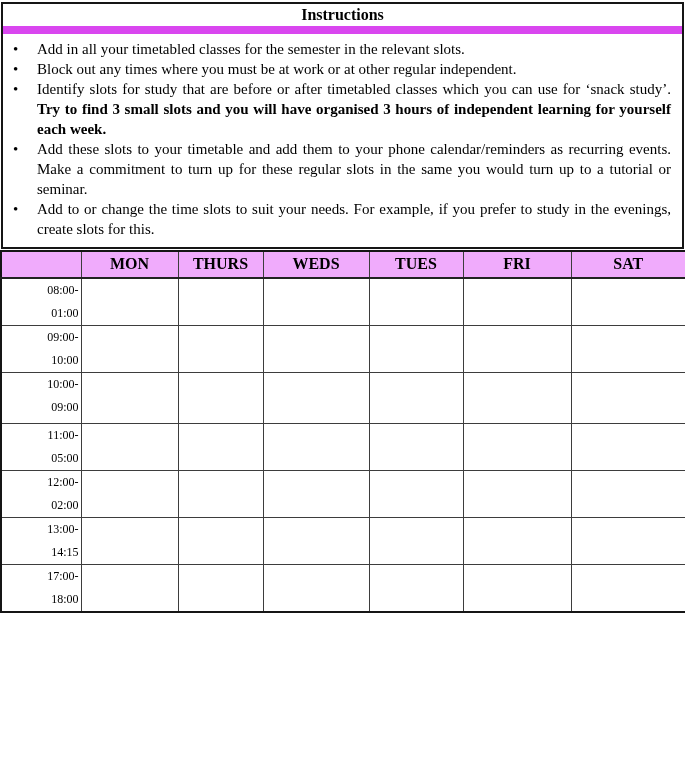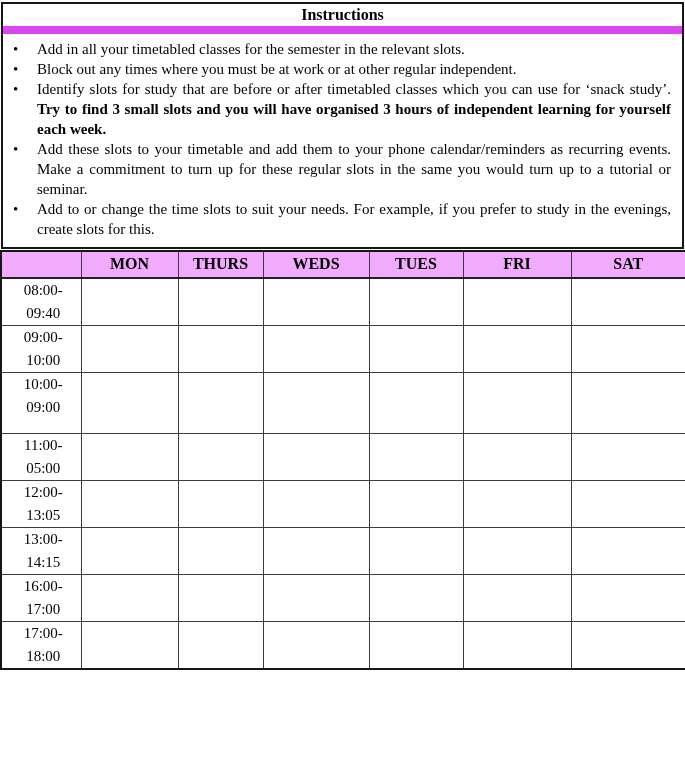--- a/index.html
+++ b/index.html
@@ -65,31 +65,31 @@
     background: #f0abfc;
     font-size: 16px;
     font-weight: bold;
     text-align: center;
     height: 22px;
     padding: 1px 0 2px 0;
     border-bottom: 2px solid #222222;
   }
   .timetable tbody th.time {
     font-weight: normal;
-    font-size: 15px;
+    font-size: 12px;
     line-height: 23px;
-    text-align: center;
+    text-align: right;
     vertical-align: top;
     padding: 0 2px 0 6px;
     background: #ffffff;
   }
   .timetable tbody td { background: #ffffff; }
   .timetable tbody tr { height: 46px; }
   .timetable tbody tr:nth-child(1)  { height: 45px; }
-  .timetable tbody tr:nth-child(3)  { height: 61px; }
+  .timetable tbody tr:nth-child(3)  { height: 51px; }
   .timetable tbody tr:nth-child(6)  { height: 45px; margin-top: 32px; }
   .timetable tbody tr:nth-child(10) { height: 62px; }
 </style>
 </head>
 <body>
 
 <div class="page">
 
   <div class="instructions-box">
     <div class="instructions-title">Instructions</div>
@@ -118,21 +118,21 @@
       <th>MON</th>
           <th>THURS</th>
           <th>WEDS</th>
           <th>TUES</th>
           <th>FRI</th>
           <th>SAT</th>
         </tr>
     </thead>
     <tbody>
         <tr>
-          <th class="time"><span>08:00-</span><br><span>09:40</span></th>
+          <th class="time"><span>08:00-</span><br><span>01:00</span></th>
           <td></td>
           <td></td>
           <td></td>
           <td></td>
           <td></td>
           <td></td>
         </tr>
         <tr>
           <th class="time"><span>09:00-</span><br><span>10:00</span></th>
           <td></td>
@@ -154,39 +154,30 @@
         <tr>
           <th class="time"><span>11:00-</span><br><span>05:00</span></th>
           <td></td>
           <td></td>
           <td></td>
           <td></td>
           <td></td>
           <td></td>
         </tr>
         <tr>
-          <th class="time"><span>12:00-</span><br><span>13:05</span></th>
+          <th class="time"><span>12:00-</span><br><span>02:00</span></th>
           <td></td>
           <td></td>
           <td></td>
           <td></td>
           <td></td>
           <td></td>
         </tr>
         <tr>
           <th class="time"><span>13:00-</span><br><span>14:15</span></th>
-          <td></td>
-          <td></td>
-          <td></td>
-          <td></td>
-          <td></td>
-          <td></td>
-        </tr>
-        <tr>
-          <th class="time"><span>16:00-</span><br><span>17:00</span></th>
           <td></td>
           <td></td>
           <td></td>
           <td></td>
           <td></td>
           <td></td>
         </tr>
         <tr>
           <th class="time"><span>17:00-</span><br><span>18:00</span></th>
           <td></td>

